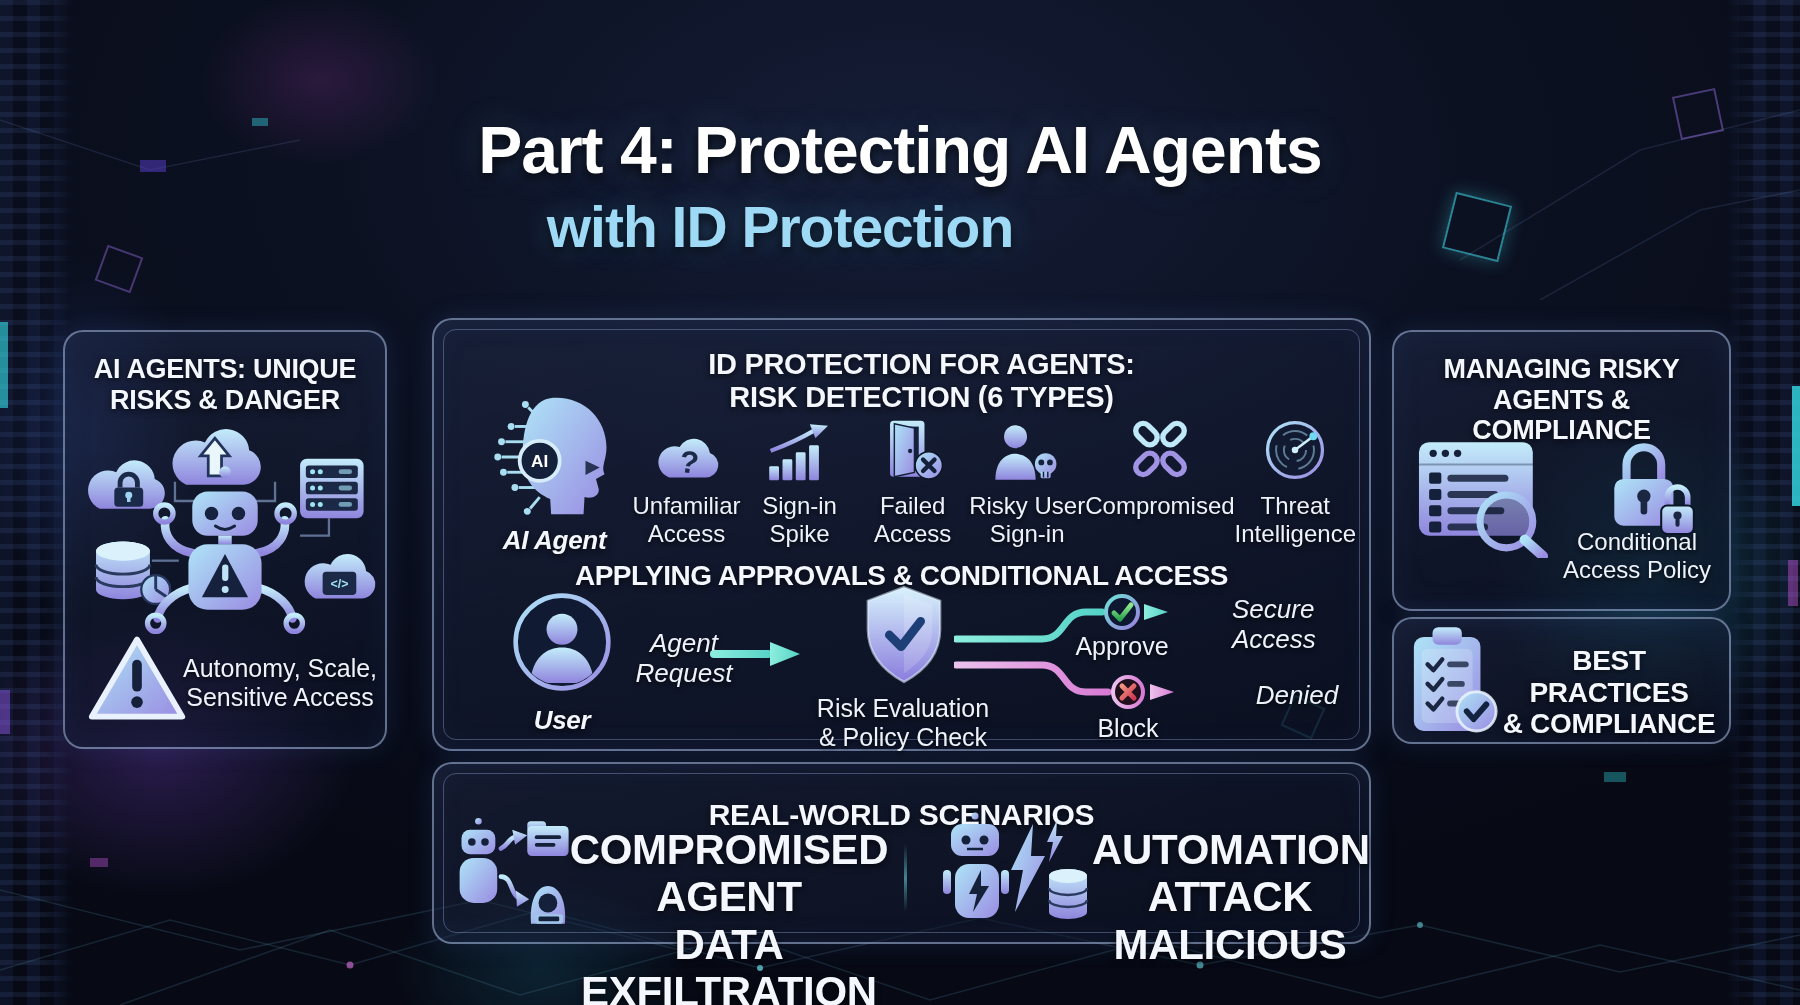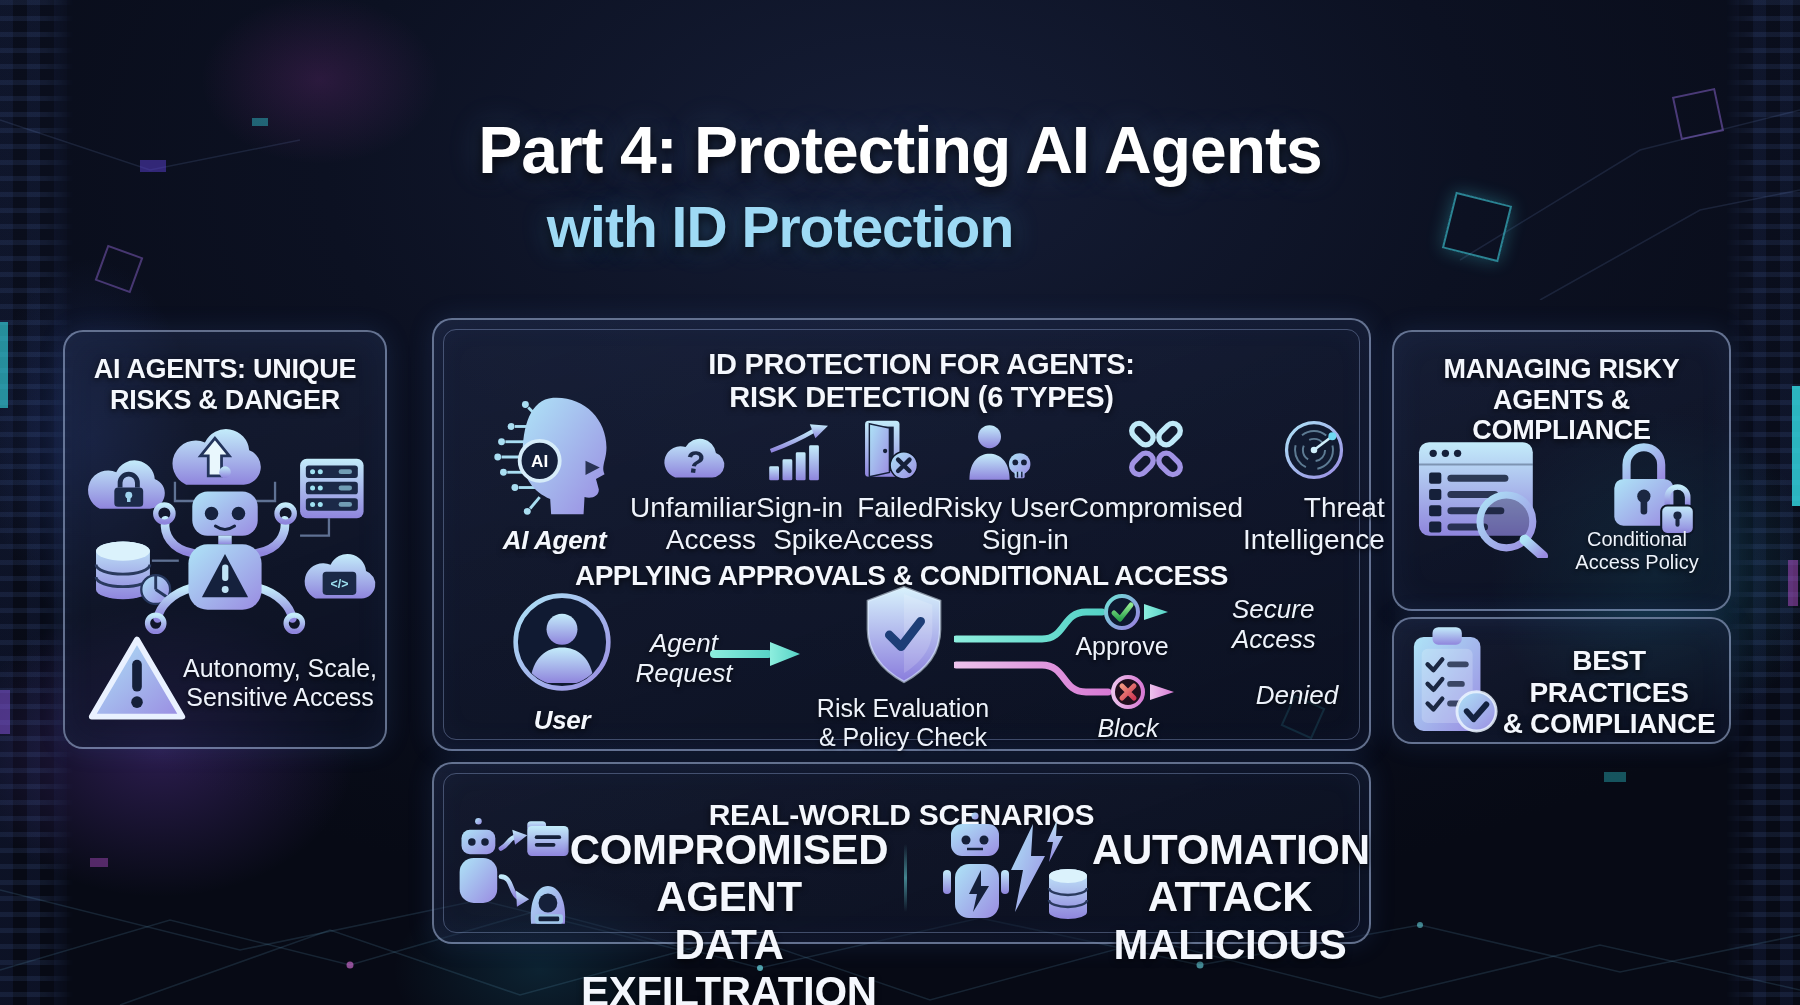--- a/index.html
+++ b/index.html
@@ -38,21 +38,21 @@
   }
   
   .hd{font-weight:700;color:#f4f7fd;text-align:center;line-height:1.13;letter-spacing:-.3px;
       text-shadow:0 2px 6px rgba(0,0,0,.7);}
   .lbl{font-weight:400;color:#eef3fb;text-align:center;line-height:1.16;
       text-shadow:0 2px 4px rgba(0,0,0,.75);}
   .title-main{font-size:66px;font-weight:700;color:#ffffff;text-align:center;letter-spacing:-1px;
       text-shadow:0 4px 12px rgba(0,0,0,.85),0 0 34px rgba(130,190,255,.22);}
   .title-sub{font-size:57px;font-weight:700;color:#9edaf5;text-align:center;letter-spacing:-1px;
       text-shadow:0 4px 12px rgba(0,0,0,.8),0 0 26px rgba(90,190,245,.35);}
-  .fs23{font-size:28px;text-align:right;} .fs24{font-size:20px;} .fs25{font-size:25px;} .fs26{font-size:26px;font-style:italic;}
+  .fs23{font-size:24px;} .fs24{font-size:24px;} .fs25{font-size:25px;} .fs26{font-size:26px;font-style:italic;}
   .fs27{font-size:27px;} .fs28{font-size:28px;} .fs29{font-size:29px;} .fs30{font-size:30px;} .fs31{font-size:42px;}
   .nowrap{white-space:nowrap;}
   .tleft{text-align:left;}
   
   .risk-row{position:absolute;display:flex;justify-content:space-between;}
   .risk-item{flex:1;display:flex;flex-direction:column;align-items:center;}
   .risk-item .icbox{height:74px;display:flex;align-items:flex-end;justify-content:center;}
   .risk-item .rlbl{margin-top:8px;}
   .vdivider{position:absolute;width:3px;border-radius:2px;background:linear-gradient(180deg,rgba(110,225,230,.0),rgba(110,225,230,.55),rgba(110,225,230,0));}
 </style>
@@ -417,21 +417,21 @@
         <path d="M160 33 L166 39 L177 25" stroke="url(#gGreen)" stroke-width="5" fill="none" stroke-linecap="round" stroke-linejoin="round"></path>
       </g>
       <polygon points="190,24 214,32 190,40" fill="url(#gTeal)"></polygon>
       <g>
         <circle cx="174" cy="112" r="15" fill="#200f1d" stroke="url(#gPink)" stroke-width="4"></circle>
         <path d="M168 106 L180 118 M180 106 L168 118" stroke="url(#gRed)" stroke-width="5" stroke-linecap="round"></path>
       </g>
       <polygon points="196,104 220,112 196,120" fill="url(#gPink)"></polygon>
     </svg>
     <div class="abs lbl fs25" style="left:618px;top:312px;width:140px;">Approve</div>
-    <div class="abs lbl fs25" style="left:624px;top:394px;width:140px;font-style:italic;">Block</div>
+    <div class="abs lbl fs25" style="left:624px;top:394px;width:140px;">Block</div>
     <div class="abs lbl fs26 tleft" style="left:798px;top:274px;width:130px;">
       <div style="text-align:left;">Secure</div>
       <div style="text-align:left;">Access</div>
     </div>
     <div class="abs lbl fs26 tleft" style="left:798px;top:360px;width:130px;text-align:center;">Denied</div>
   </div>
 
   <div class="panel" style="left:1392px;top:330px;width:335px;height:277px;">
     <div class="abs hd fs27" style="left:8px;right:8px;top:22px;">
       <div>MANAGING RISKY</div>

